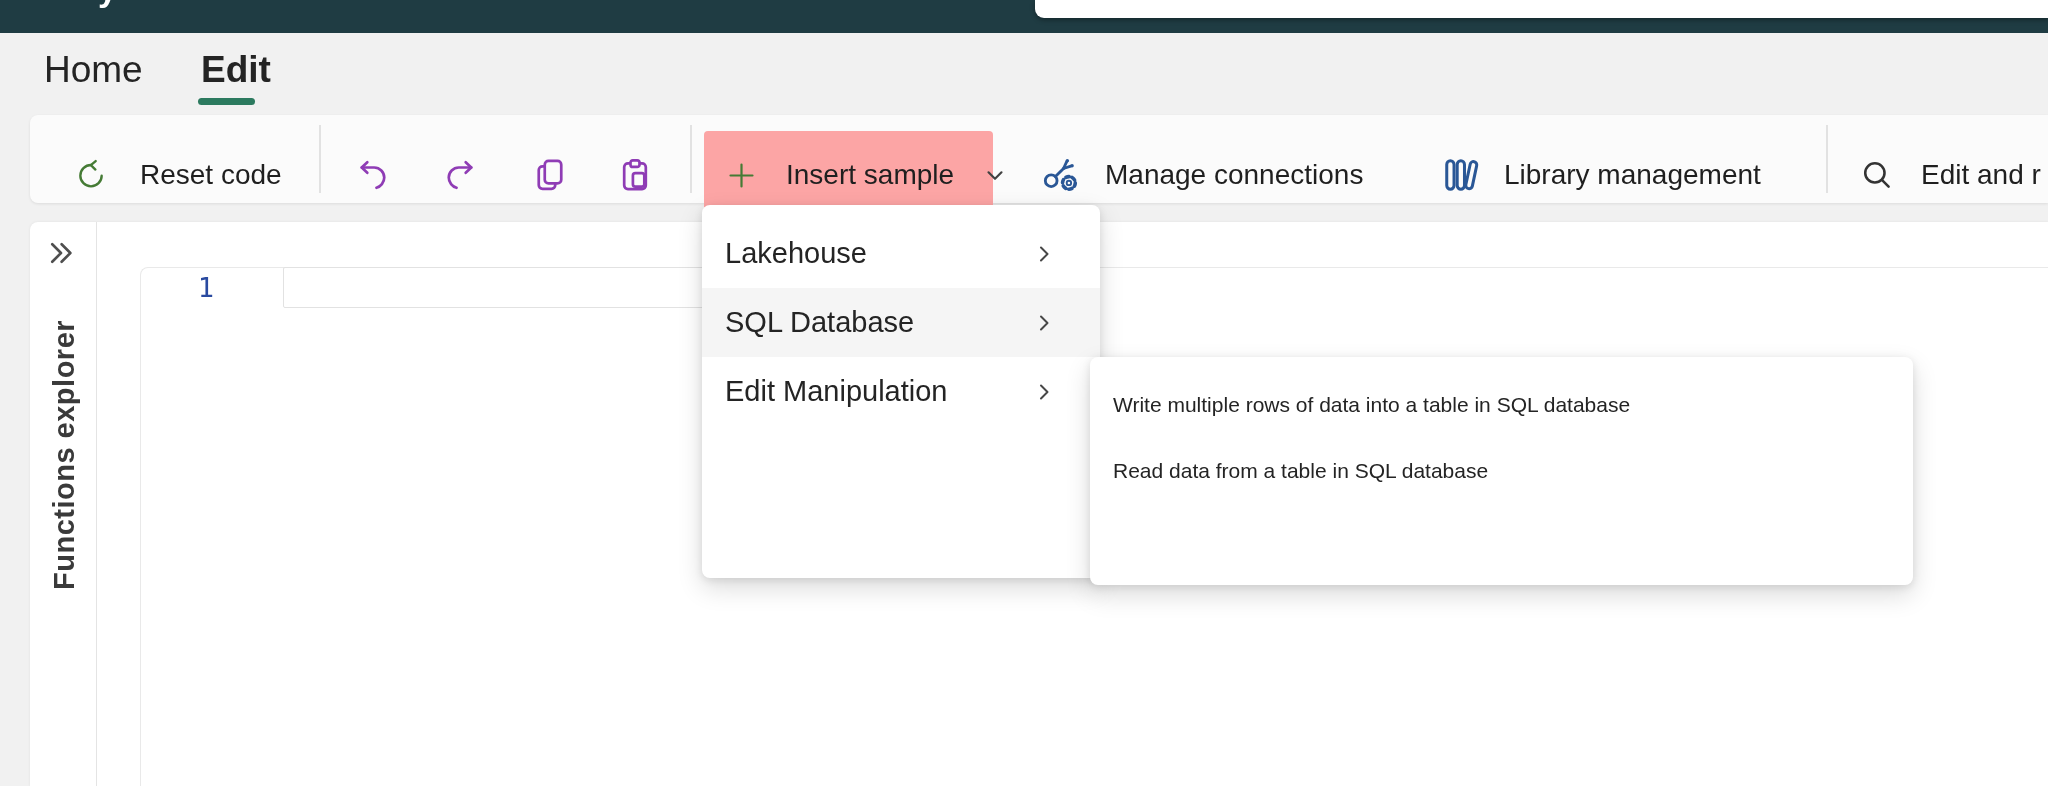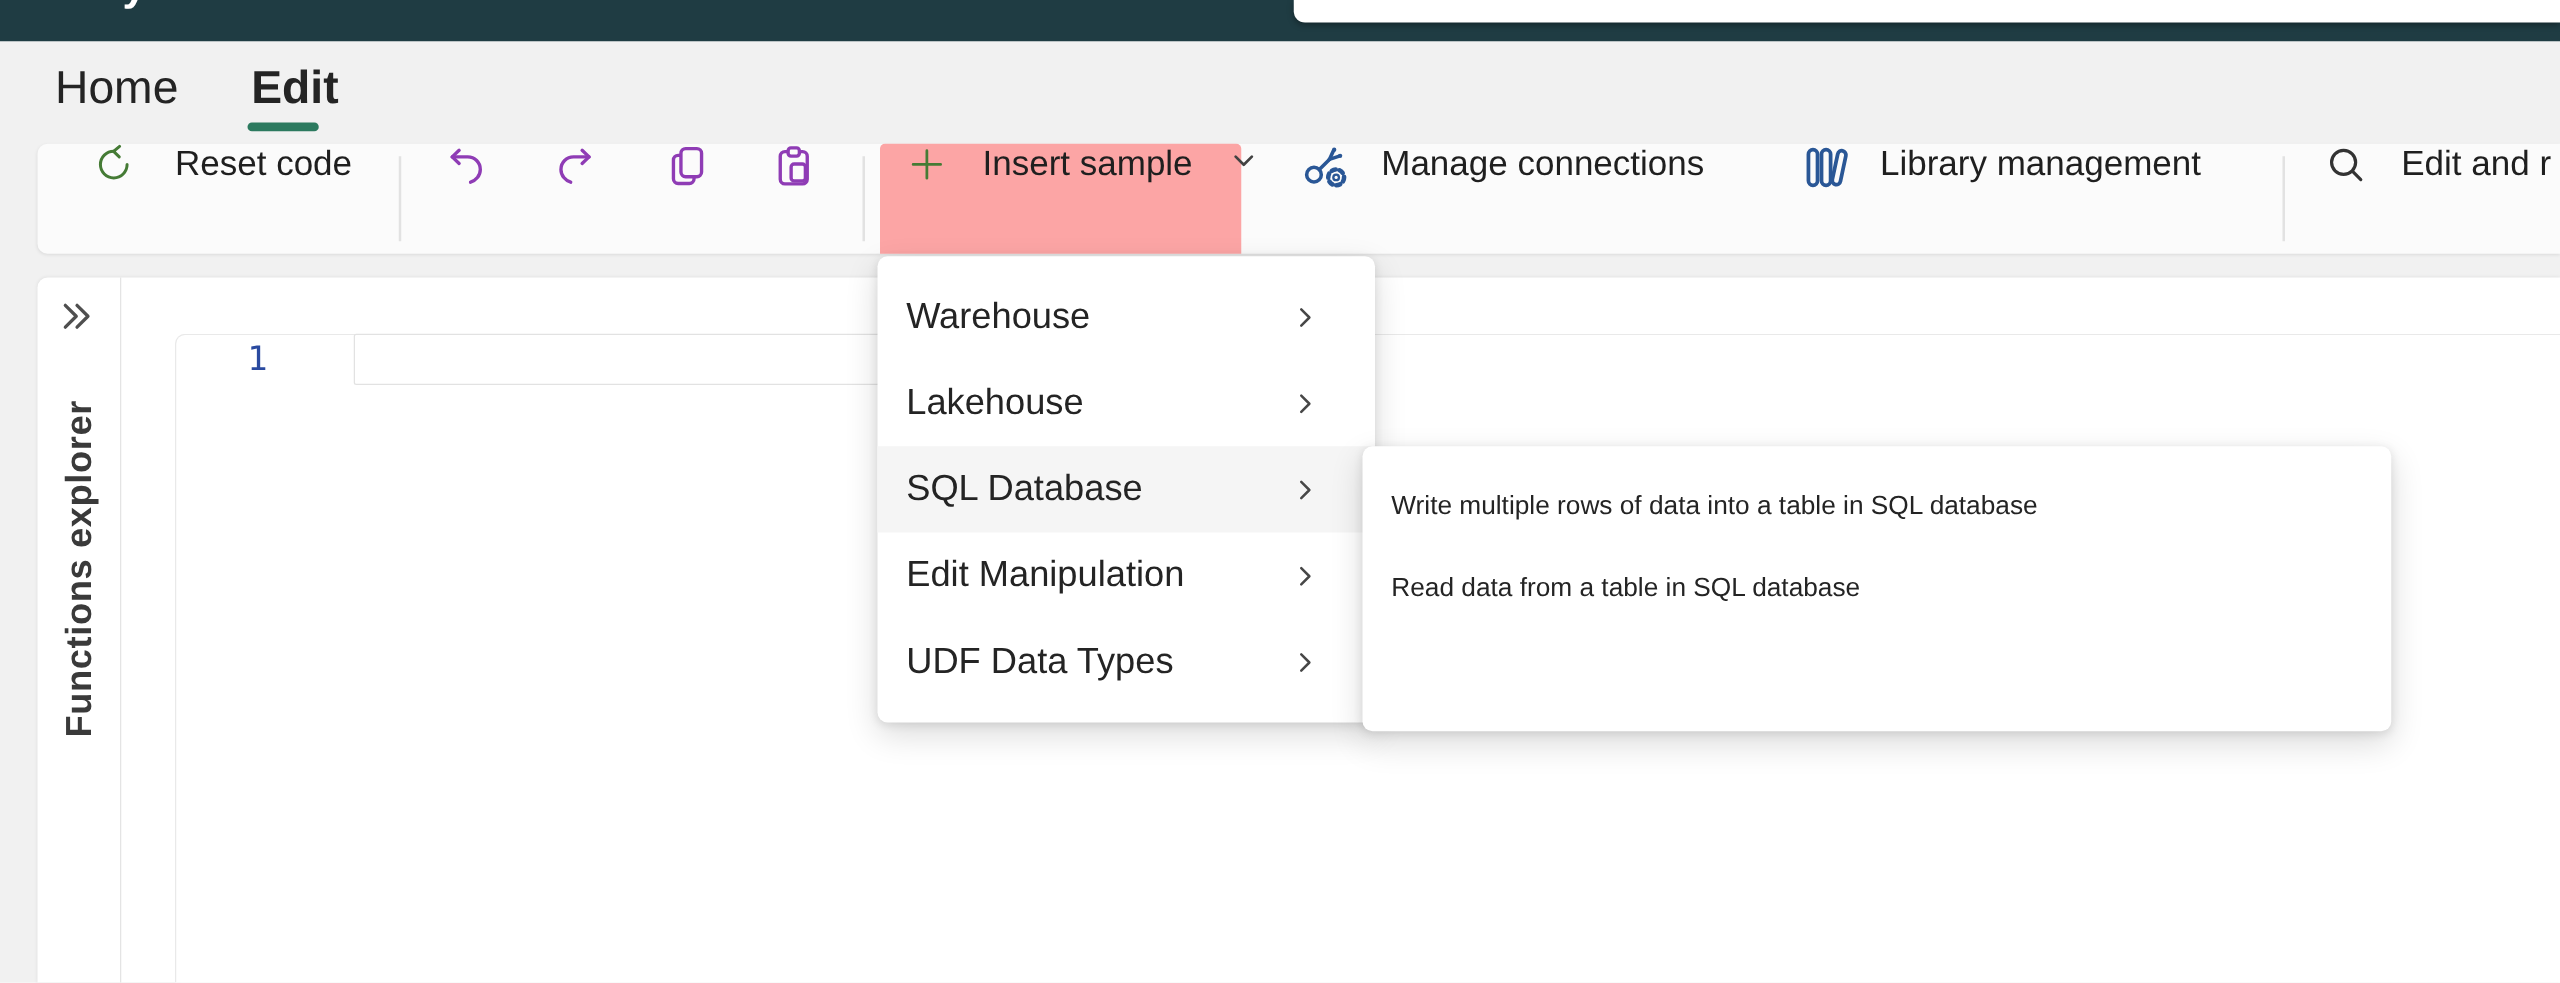--- a/index.html
+++ b/index.html
@@ -15,21 +15,21 @@
 
   
   .tab { top:50px; height:40px; font-size:37px; line-height:40px; color:#242424; cursor:default; }
   #tab-home { left:44px; }
   #tab-edit { left:201px; font-weight:bold; }
   #tab-underline { left:198px; top:98px; width:57px; height:7px; border-radius:3.5px; background:#2c7a5f; }
 
   
   #toolbar { left:30px; top:115px; width:2018px; height:88px; background:#fbfbfb;
              border-radius:8px 0 0 8px; box-shadow:0 1px 3px rgba(0,0,0,0.09); z-index:10; }
-  #toolbar .tb-btn { position:absolute; top:0; height:88px; display:flex; cursor:pointer; }
+  #toolbar .tb-btn { position:absolute; top:16px; height:88px; display:flex; align-items:center; cursor:pointer; }
   #toolbar .tb-label { font-size:28px; color:#1f1f1f; white-space:nowrap; }
   .tb-sep { position:absolute; top:10px; height:68px; width:2px; background:#e2e2e2; }
   #sep-1 { left:289px; } #sep-2 { left:660px; } #sep-3 { left:1796px; }
 
   #reset-btn  { left:30px;  padding-left:15px; gap:33px; }
   #undo-btn   { left:319px; width:48px; justify-content:center; }
   #redo-btn   { left:406px; width:48px; justify-content:center; }
   #copy-btn   { left:496px; width:48px; justify-content:center; }
   #paste-btn  { left:581px; width:48px; justify-content:center; }
   #insert-sample-btn { left:674px; width:289px; background:#fca5a5; border-radius:4px 4px 0 0;
@@ -209,28 +209,20 @@
 
   <div class="abs" id="sidebar-divider"></div>
 
   <div class="abs" id="code-area"></div>
   <div class="abs" id="current-line-box"></div>
   <div class="abs" id="line-number">1</div>
 </div>
 
 <div class="abs menu" id="insert-menu">
   <div class="menu-item">
-    <span>Warehouse</span>
-    <span class="chev-r">
-      <svg width="24" height="30" viewBox="0 0 24 24" fill="none" stroke="#474747" stroke-width="2" stroke-linecap="round" stroke-linejoin="round">
-          <path d="M9 5.5l6.5 6.5L9 18.5"></path>
-        </svg>
-    </span>
-  </div>
-  <div class="menu-item">
     <span>Lakehouse</span>
     <span class="chev-r">
       <svg width="24" height="30" viewBox="0 0 24 24" fill="none" stroke="#474747" stroke-width="2" stroke-linecap="round" stroke-linejoin="round">
           <path d="M9 5.5l6.5 6.5L9 18.5"></path>
         </svg>
     </span>
   </div>
   <div class="menu-item hl">
     <span>SQL Database</span>
     <span class="chev-r">
@@ -240,28 +232,20 @@
     </span>
   </div>
   <div class="menu-item">
     <span>Edit Manipulation</span>
     <span class="chev-r">
       <svg width="24" height="30" viewBox="0 0 24 24" fill="none" stroke="#474747" stroke-width="2" stroke-linecap="round" stroke-linejoin="round">
           <path d="M9 5.5l6.5 6.5L9 18.5"></path>
         </svg>
     </span>
   </div>
-  <div class="menu-item">
-    <span>UDF Data Types</span>
-    <span class="chev-r">
-      <svg width="24" height="30" viewBox="0 0 24 24" fill="none" stroke="#474747" stroke-width="2" stroke-linecap="round" stroke-linejoin="round">
-          <path d="M9 5.5l6.5 6.5L9 18.5"></path>
-        </svg>
-    </span>
-  </div>
 </div>
 
 <div class="abs menu" id="sql-submenu">
   <div class="menu-item">
     <span>Write multiple rows of data into a table in SQL database</span>
   </div>
   <div class="menu-item">
     <span>Read data from a table in SQL database</span>
   </div>
 </div>

